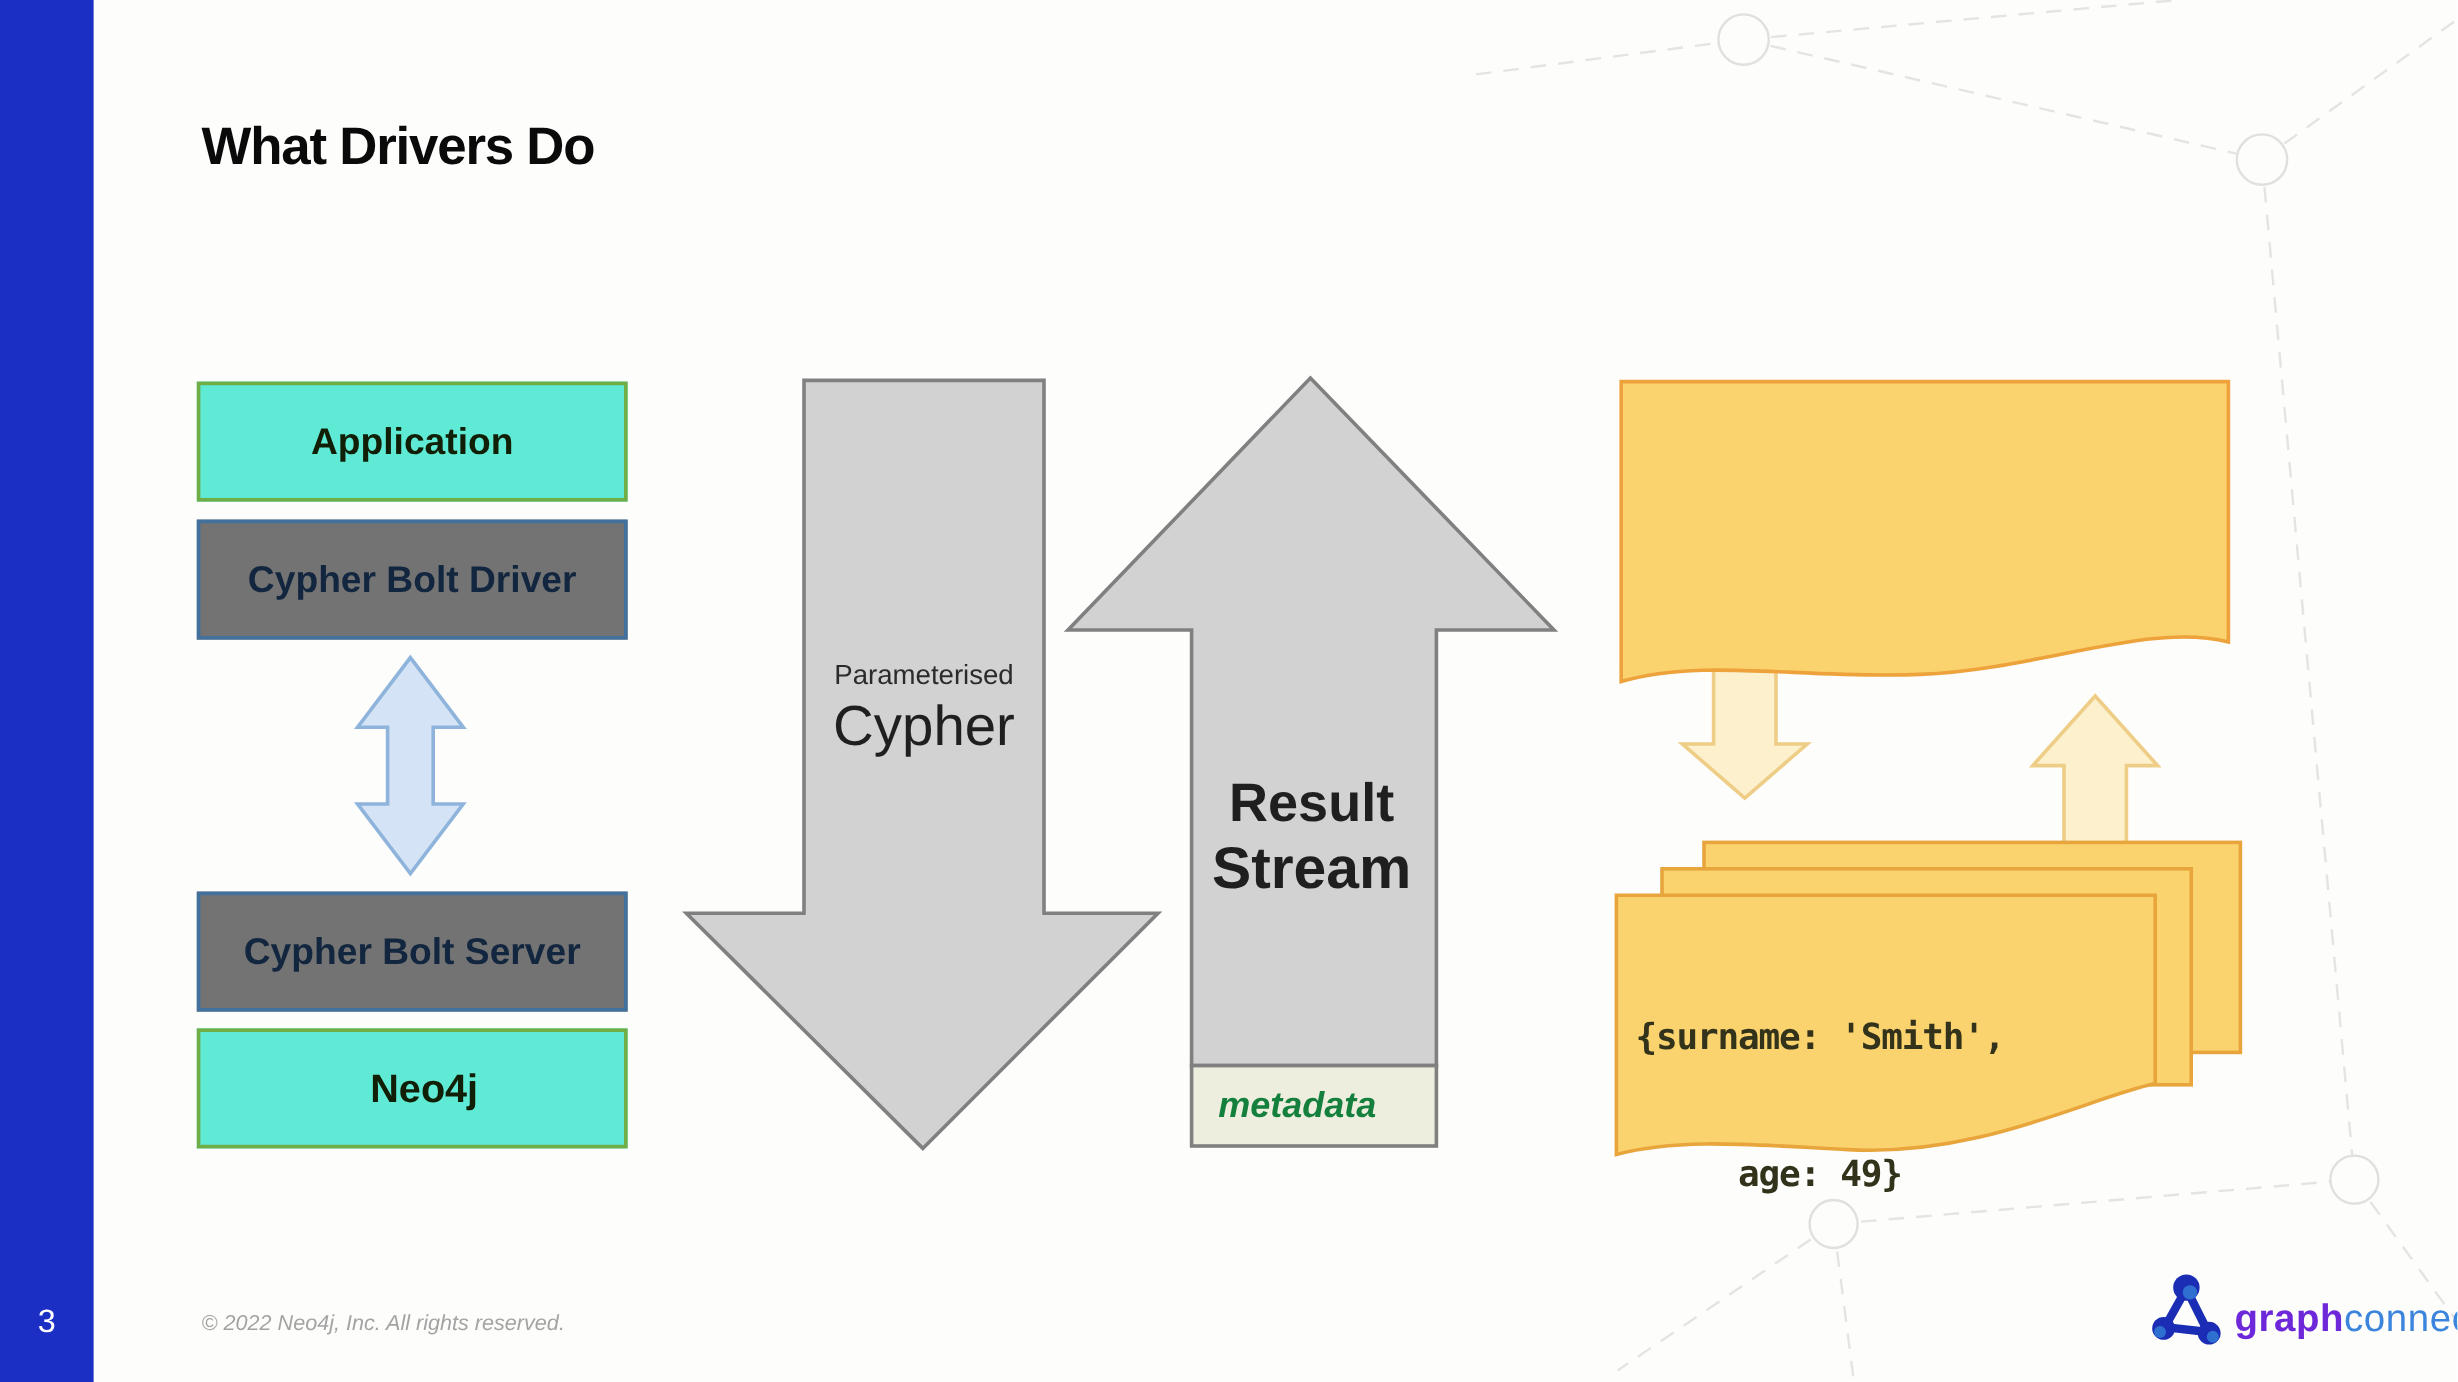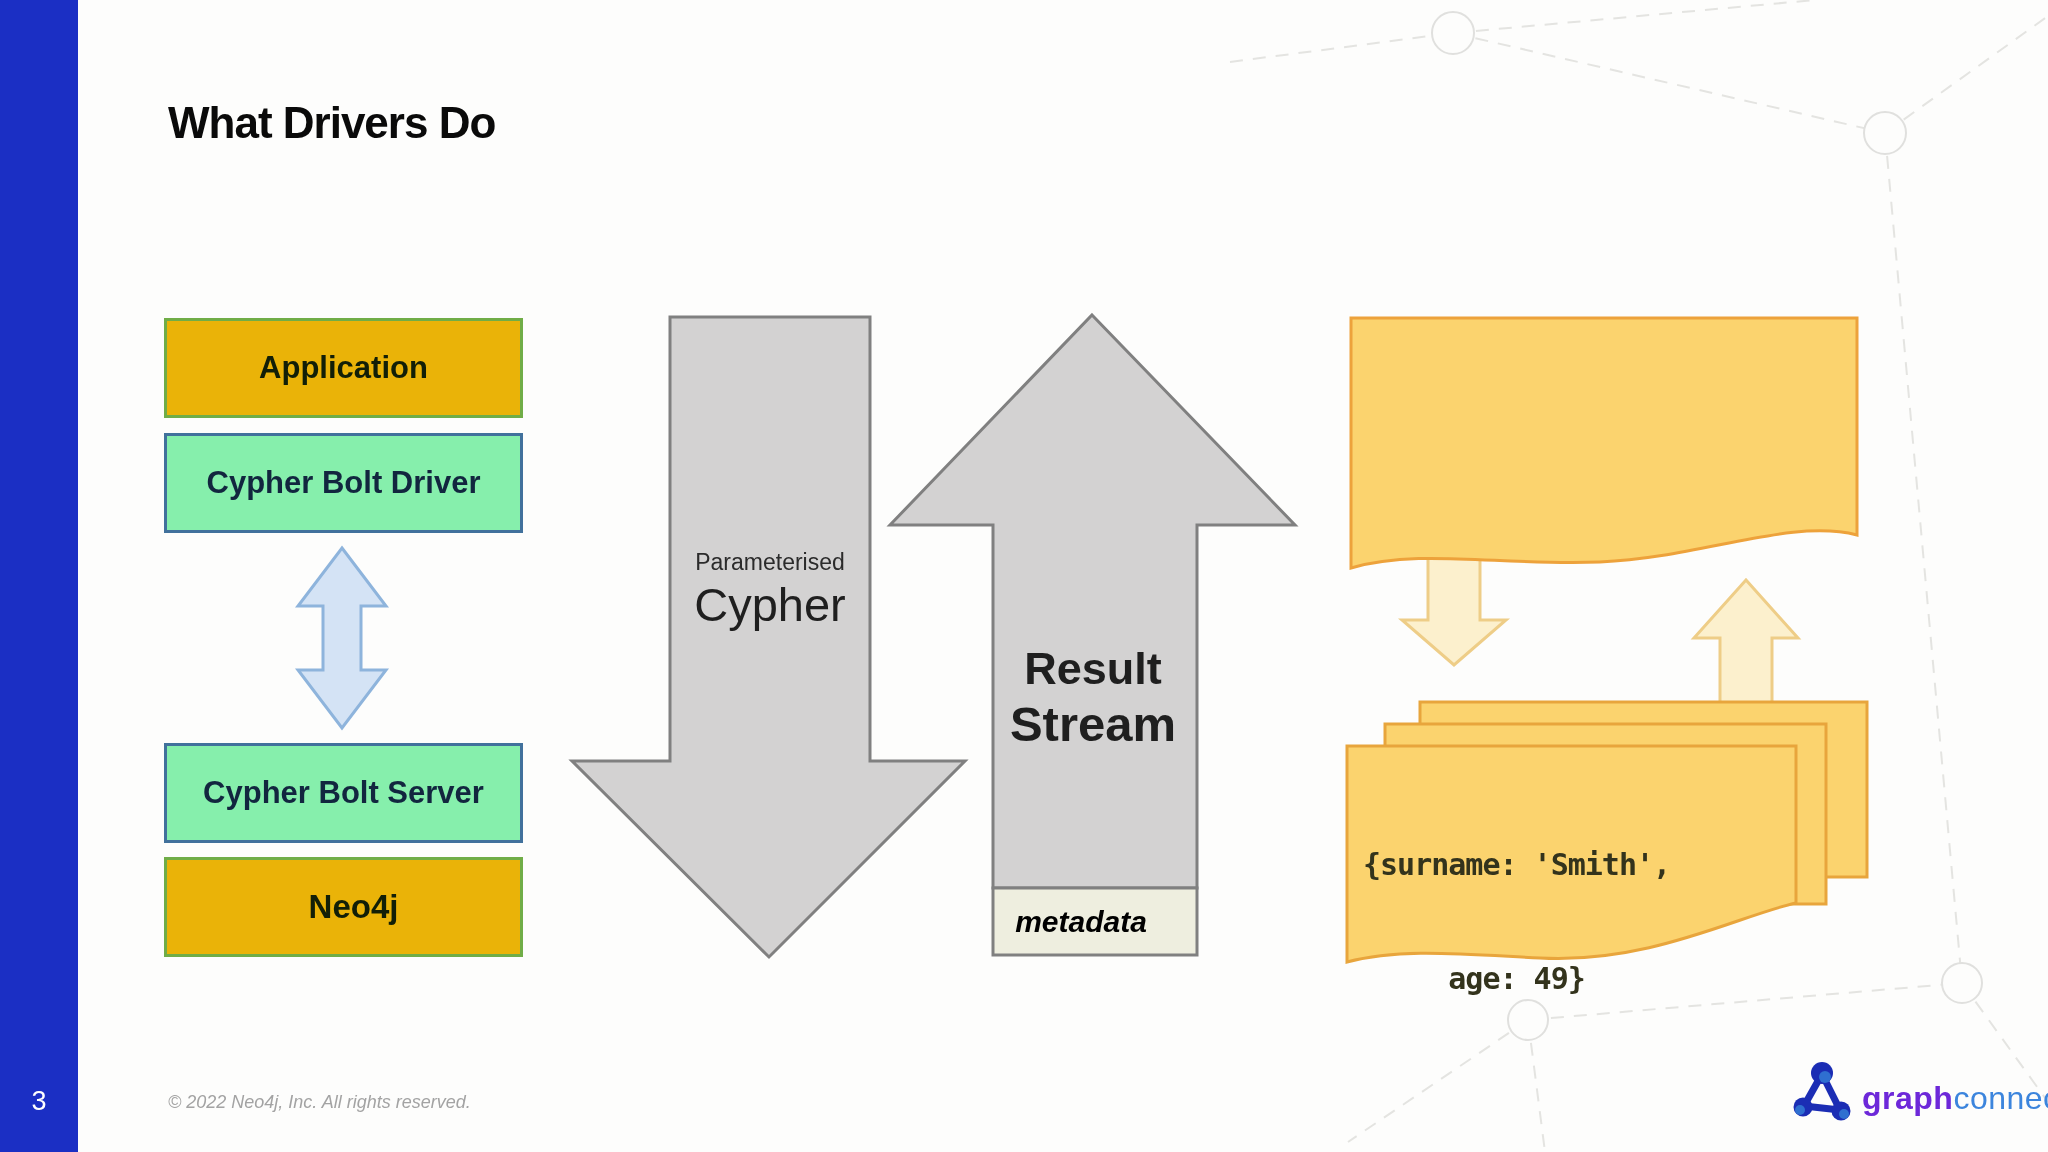--- a/index.html
+++ b/index.html
@@ -17,34 +17,34 @@
     position:absolute;left:168px;top:98px;font-size:44px;font-weight:700;
     color:#0a0a0a;letter-spacing:-1px;
   }
   
   .stack-box{
     position:absolute;left:164px;width:359px;height:100px;
     display:flex;align-items:center;justify-content:center;
     box-sizing:border-box;border:3px solid;
     font-size:31px;font-weight:700;
   }
-  .box-green{background:#eab308;border-color:#70ad47;color:#121f07;}
-  .box-blue{background:#86efac;border-color:#41719c;color:#12263f;}
+  .box-green{background:#5eead4;border-color:#70ad47;color:#121f07;}
+  .box-blue{background:#737373;border-color:#41719c;color:#12263f;}
   .box-app{top:318px;}
   .box-driver{top:433px;font-weight:700;}
   .box-server{top:743px;font-weight:700;}
   .box-neo4j{top:857px;font-size:33px;padding-left:20px;}
   .diagram-svg{position:absolute;left:0;top:0;width:2048px;height:1152px;}
   
   .lbl{position:absolute;text-align:center;color:#1f1f1f;}
   .lbl-parameterised{left:620px;top:549px;width:300px;font-size:23px;color:#2b2b2b;}
   .lbl-cypher{left:620px;top:577px;width:300px;font-size:47px;}
   .lbl-result{left:943px;top:643px;width:300px;font-size:45px;font-weight:600;}
   .lbl-stream{left:943px;top:696px;width:300px;font-size:49px;font-weight:600;}
-  .lbl-metadata{left:993px;top:905px;width:176px;font-size:30px;font-weight:700;font-style:italic;color:#000000;}
+  .lbl-metadata{left:993px;top:905px;width:176px;font-size:30px;font-weight:700;font-style:italic;color:#15803d;}
   
   .code{
     position:absolute;font-family:"DejaVu Sans Mono","Liberation Mono",monospace;
     font-weight:700;color:#33331c;white-space:pre;letter-spacing:-1px;
   }
   .code-query{left:1368px;top:338px;font-size:31px;line-height:38px;}
   .code-result{left:1363px;top:770px;font-size:30px;line-height:38px;}
   
   .footer-copyright{
     position:absolute;left:168px;top:1092px;font-size:18px;color:#a3a3a3;font-style:italic;

